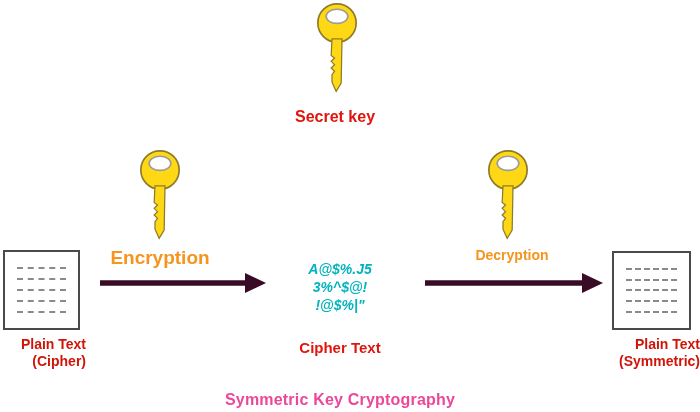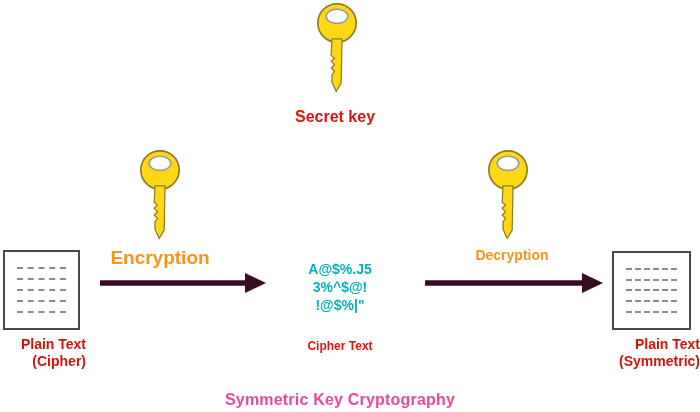--- a/index.html
+++ b/index.html
@@ -8,21 +8,21 @@
     width:700px;height:412px;
     background:#ffffff;
     font-family:"Liberation Sans",sans-serif;
     overflow:hidden;
   }
   .abs{position:absolute;}
   .label{font-weight:bold;text-align:center;white-space:nowrap;}
   .red{color:#e0150d;}
   .red-dark{color:#d01408;}
   .orange{color:#f7941d;}
-  .teal{color:#00b3bc;}
+  .teal{color:#00b3bc;font-style:italic;}
   .title{color:#ec4899;font-size:16px;letter-spacing:.2px;}
   .key{width:50px;height:92px;display:block;}
   .doc{
     background:#ffffff;
     border:2px solid #4a4a4a;
     box-sizing:border-box;
     display:flex;flex-direction:column;justify-content:space-evenly;
     padding:6px 12px;
   }
   .dash-line{border-top:2px dashed #8a8a8a;height:0;width:100%;}
@@ -75,21 +75,21 @@
   <svg class="abs arrow" style="left:100px;top:273px;" width="166" height="20">
     <line x1="0" y1="10" x2="148" y2="10" stroke="#3a0b24" stroke-width="5.5"></line>
     <polygon points="145,0 166,10 145,20" fill="#3a0b24"></polygon>
   </svg>
 
   <div class="abs cipher-lines teal" style="left:290px;top:260px;width:100px;">
     <div>A@$%.J5</div>
     <div>3%^$@!</div>
     <div>!@$%|"</div>
   </div>
-  <div class="abs label red" style="left:285px;top:339px;width:110px;font-size:12px;">Cipher Text</div>
+  <div class="abs label red" style="left:285px;top:339px;width:110px;font-size:15px;">Cipher Text</div>
 
   <svg class="abs arrow" style="left:425px;top:273px;" width="178" height="20">
     <line x1="0" y1="10" x2="160" y2="10" stroke="#3a0b24" stroke-width="5.5"></line>
     <polygon points="157,0 178,10 157,20" fill="#3a0b24"></polygon>
   </svg>
 
   <div class="abs doc" style="left:612px;top:251px;width:79px;height:79px;">
     <div class="dash-line"></div>
     <div class="dash-line"></div>
     <div class="dash-line"></div>

